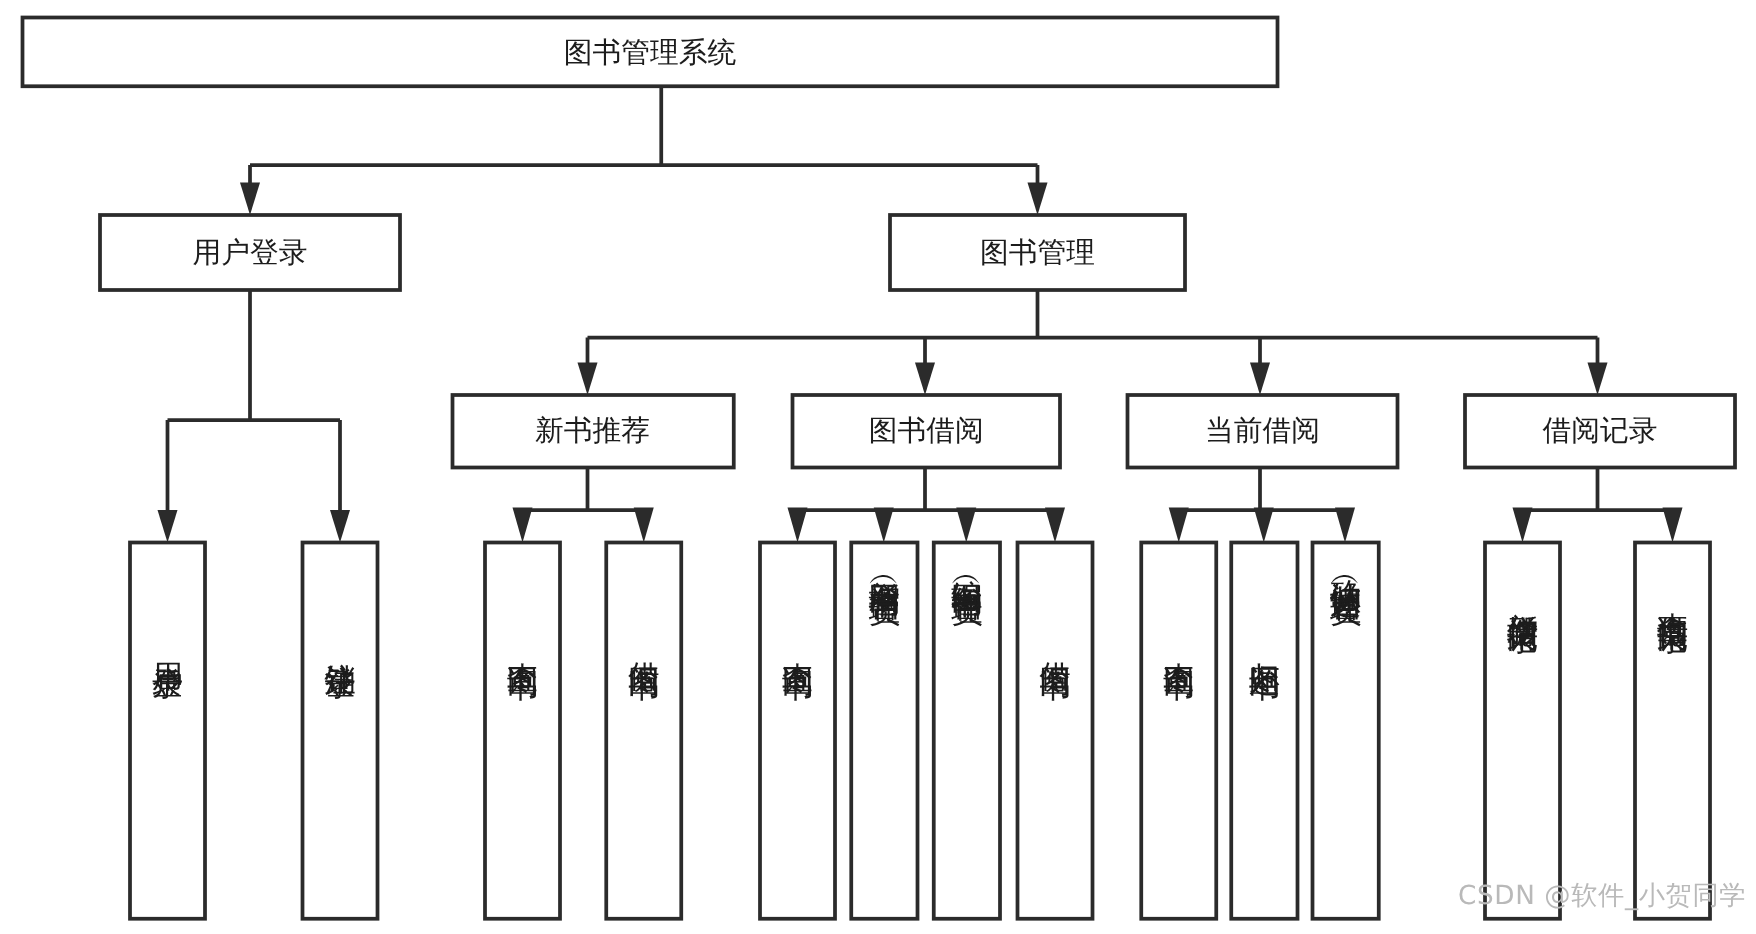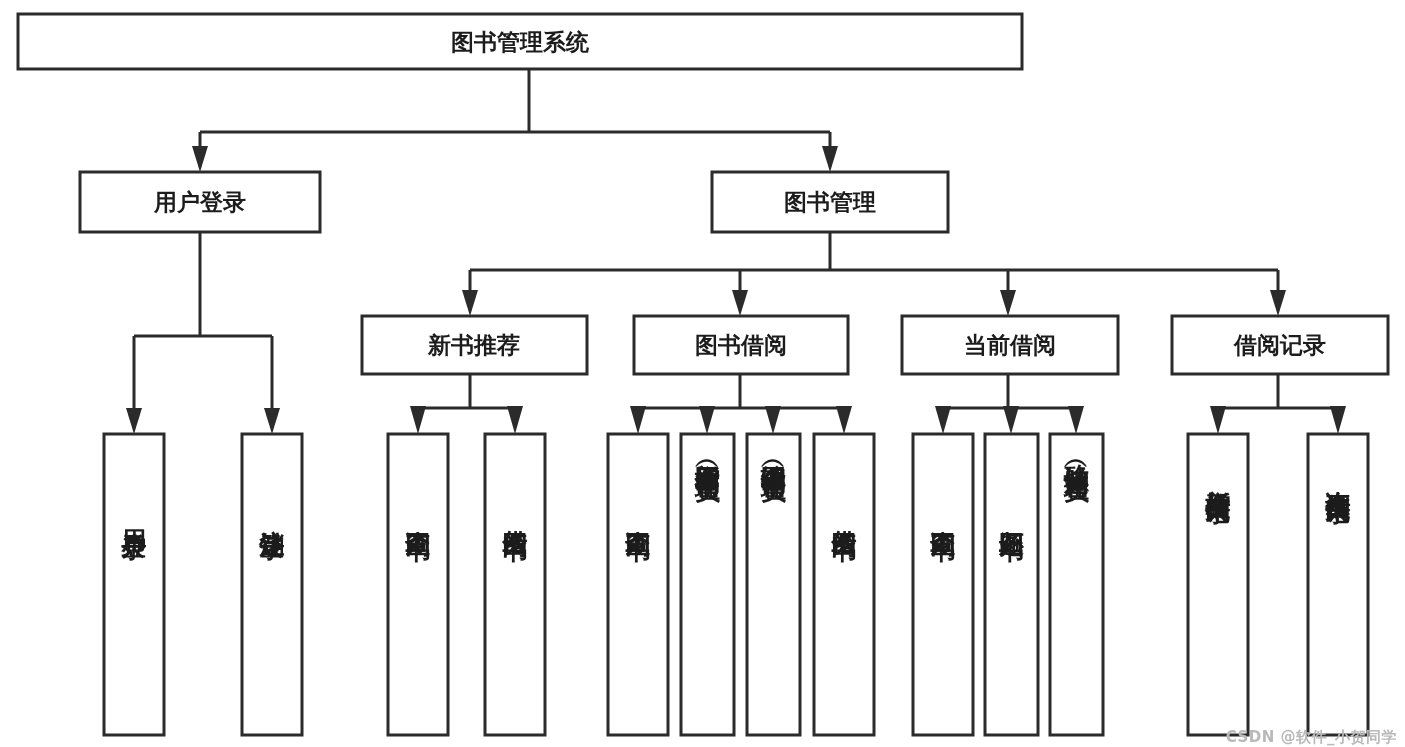--- a/index.html
+++ b/index.html
@@ -11,21 +11,20 @@
     width: 1405px;
     height: 747px;
     font-family: "DejaVu Sans", "Liberation Sans", sans-serif;
     overflow: hidden;
   }
   #diagram-root {
     position: relative;
     width: 1405px;
     height: 747px;
     background: #ffffff;
-    font-weight: bold;
   }
   svg.diagram {
     position: absolute;
     left: 0;
     top: 0;
     width: 1405px;
     height: 747px;
     display: block;
   }
   .node-box {
@@ -64,23 +63,23 @@
     font-family: "DejaVu Sans", "Liberation Sans", sans-serif;
     font-size: 25px;
     line-height: 1;
     color: #1c1c1c;
     letter-spacing: 2px;
     white-space: nowrap;
   }
   .watermark {
     position: absolute;
     right: 8px;
-    bottom: 0;
-    font-family: "DejaVu Sans", "Liberation Sans", sans-serif;
-    font-size: 15px;
+    bottom: 17px;
+    font-family: "DejaVu Sans", "Liberation Sans", sans-serif;
+    font-size: 21px;
     color: #b9b9b9;
     letter-spacing: 0.5px;
     white-space: nowrap;
     user-select: none;
   }
 </style>
 </head>
 <body>
 
 <div id="diagram-root">

